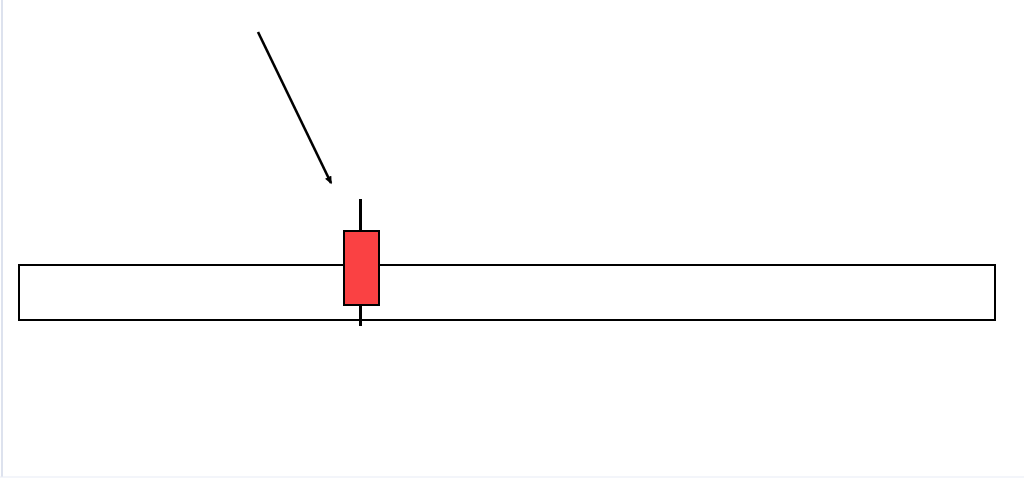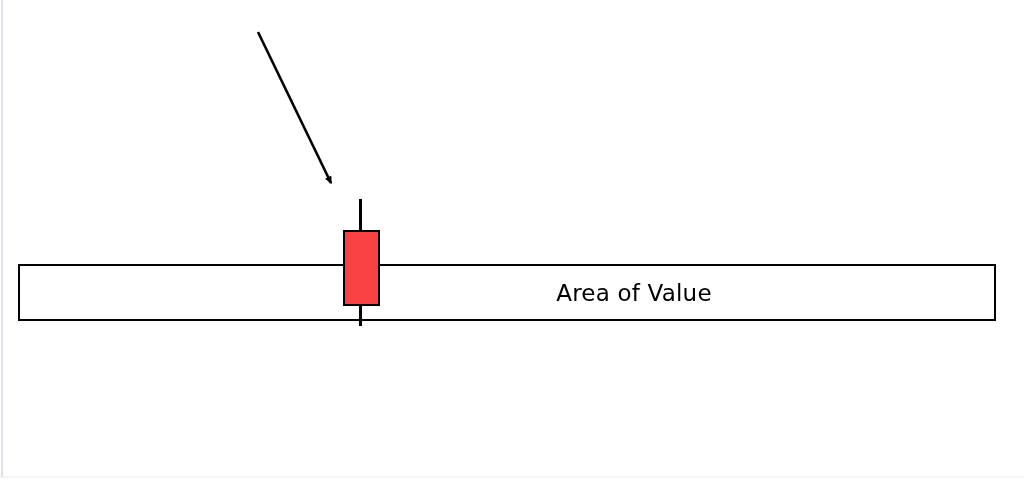--- a/index.html
+++ b/index.html
@@ -99,15 +99,14 @@
     </defs>
     <line x1="258" y1="32" x2="331" y2="183" stroke-width="2.6" marker-end="url(#arrowhead)" stroke="#000000"></line>
   </svg>
 
   <div class="value-band" style="border-color: rgb(0, 0, 0); background: rgb(255, 255, 255);"></div>
 
   <div class="wick wick-upper" style="background: rgb(0, 0, 0);"></div>
   <div class="wick wick-lower" style="background: rgb(0, 0, 0);"></div>
   <div class="candle-body" style="background: rgb(250, 65, 67); border-color: rgb(0, 0, 0);"></div>
 
-  <div class="value-band-label" style="color: rgb(0, 0, 0);">Area of Value</div>
 
 </div>
 
 </body></html>

